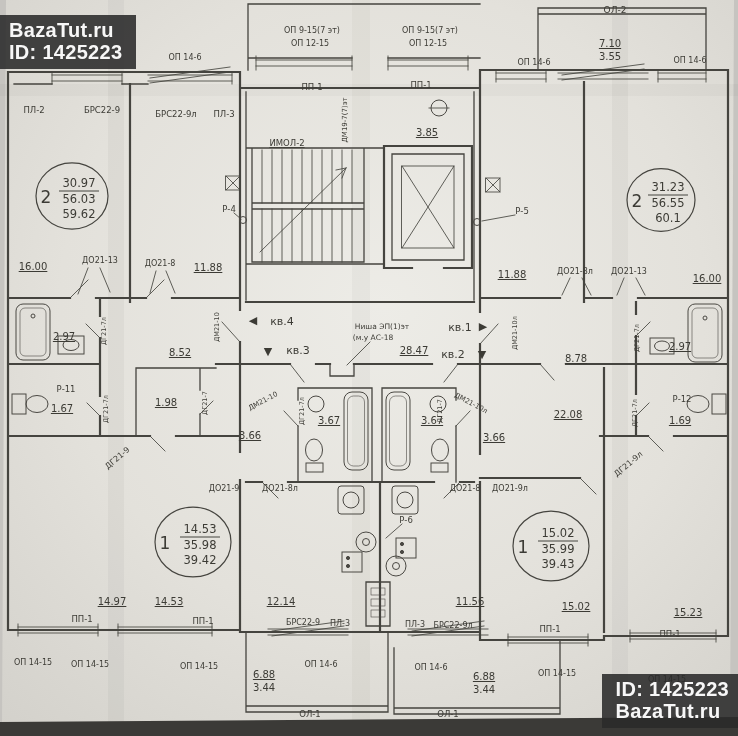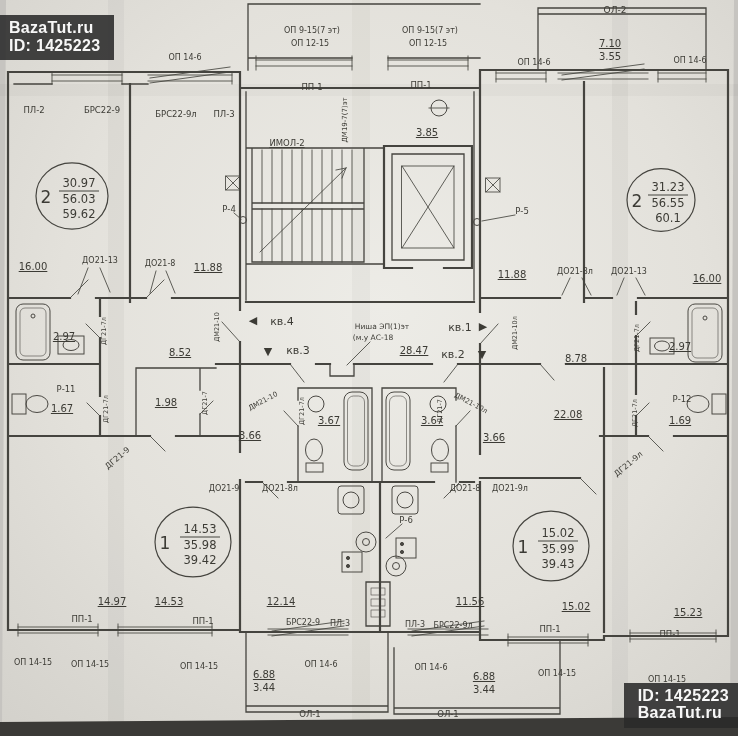--- a/index.html
+++ b/index.html
@@ -2,21 +2,21 @@
 <html><head>
 <meta charset="utf-8">
 <style>
   html,body{margin:0;padding:0;}
   body{width:738px;height:736px;overflow:hidden;position:relative;background:#c8c6c2;
        font-family:"DejaVu Sans",sans-serif;}
   .photo{position:absolute;inset:0;}
   svg{position:absolute;inset:0;display:block;}
   svg text{font-family:"DejaVu Sans",sans-serif;fill:#3c3b35;}
   .wm{position:absolute;background:rgba(42,42,42,.88);color:#f7f7f7;
-      font-family:"Liberation Sans",sans-serif;font-weight:700;font-size:16px;
+      font-family:"Liberation Sans",sans-serif;font-weight:700;font-size:20px;
       line-height:1.1;padding:4px 14px 6px 9px;letter-spacing:.3px;}
   .wm-tl{left:0;top:15px;}
   .wm-br{right:0;bottom:8px;padding:4px 9px 6px 14px;}
 </style>
 </head>
 <body>
 
 <div class="photo">
   <svg viewBox="0 0 738 736" width="738" height="736">
     <defs>

